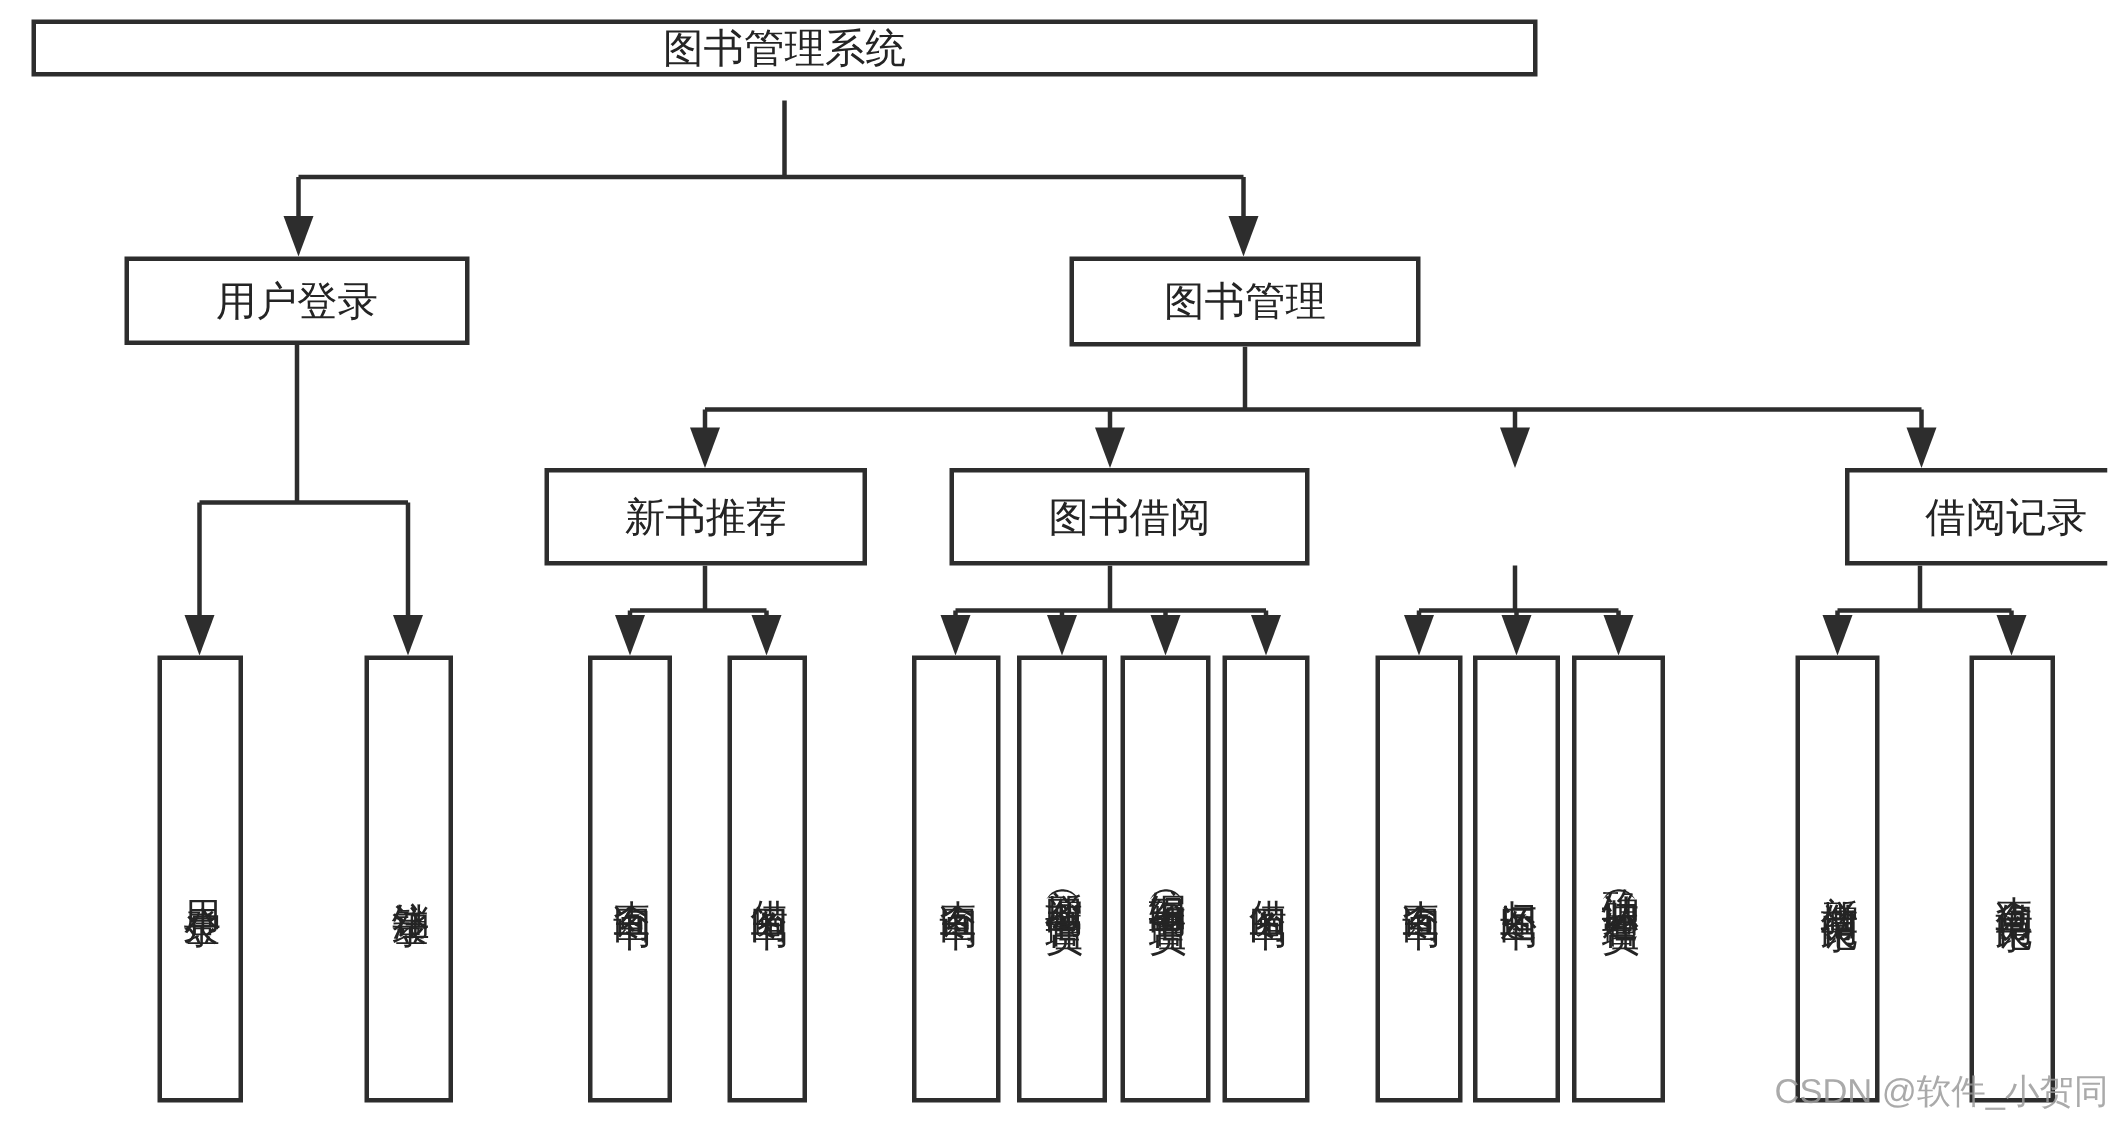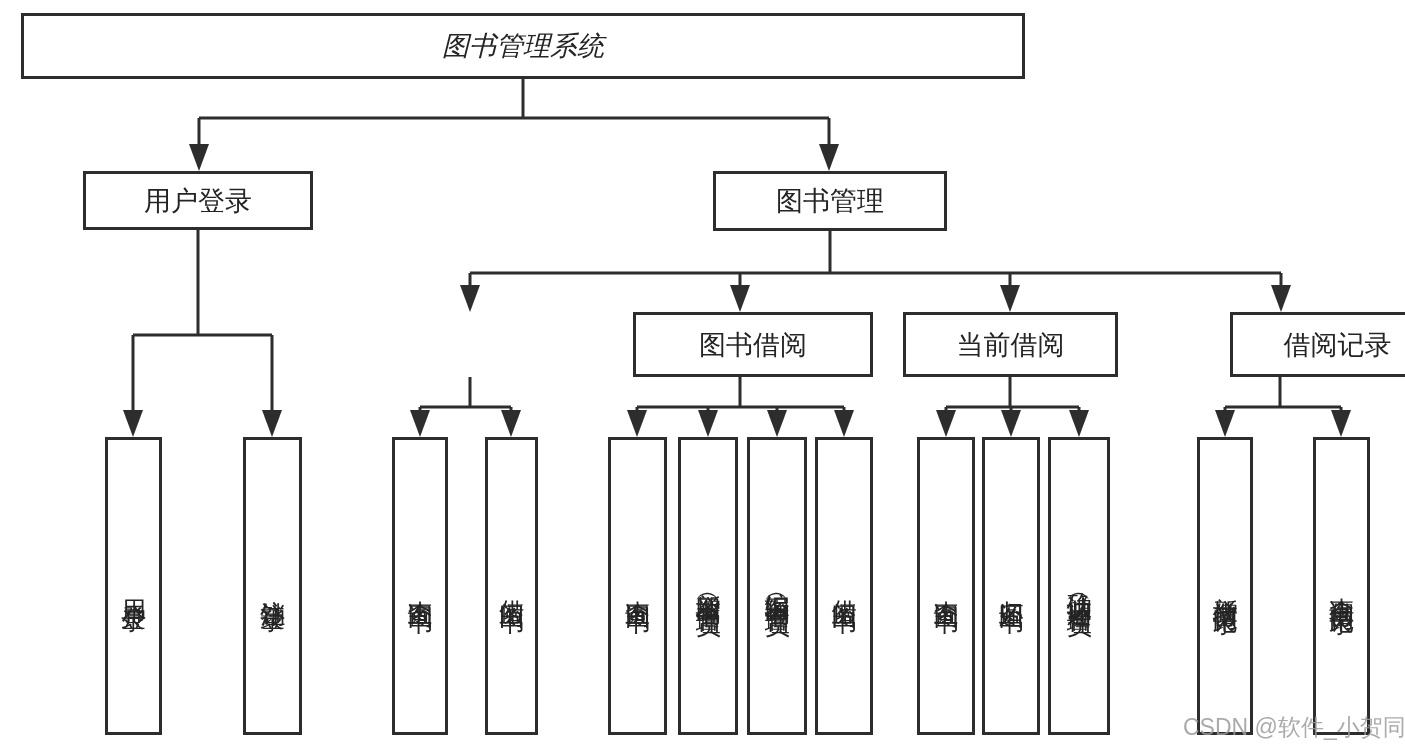--- a/index.html
+++ b/index.html
@@ -90,36 +90,36 @@
       <polygon points="767,410 787,410 777,437"></polygon>
       <polygon points="834,410 854,410 844,437"></polygon>
       <polygon points="936,410 956,410 946,437"></polygon>
       <polygon points="1001,410 1021,410 1011,437"></polygon>
       <polygon points="1069,410 1089,410 1079,437"></polygon>
       <polygon points="1215,410 1235,410 1225,437"></polygon>
       <polygon points="1331,410 1351,410 1341,437"></polygon>
     </g>
   </svg>
 
-  <div class="box" style="left:21px;top:13px;width:1004px;height:66px;font-style:italic;">
+  <div class="box" style="left:21px;top:13px;width:1004px;height:38px;">
     <span class="h-label">图书管理系统</span>
   </div>
 
   <div class="box" style="left:83px;top:171px;width:230px;height:59px;">
     <span class="h-label">用户登录</span>
   </div>
   <div class="box" style="left:713px;top:171px;width:234px;height:60px;text-align:center;">
     <span class="h-label">图书管理</span>
   </div>
 
+  <div class="box" style="left:363px;top:312px;width:215px;height:65px;">
+    <span class="h-label">新书推荐</span>
+  </div>
   <div class="box" style="left:633px;top:312px;width:240px;height:65px;">
     <span class="h-label">图书借阅</span>
-  </div>
-  <div class="box" style="left:903px;top:312px;width:215px;height:65px;">
-    <span class="h-label">当前借阅</span>
   </div>
   <div class="box" style="left:1230px;top:312px;width:215px;height:65px;">
     <span class="h-label">借阅记录</span>
   </div>
 
   <div class="box" style="left:105px;top:437px;width:57px;height:298px;">
     <span class="v-label">用户登录</span>
   </div>
   <div class="box" style="left:243px;top:437px;width:59px;height:298px;">
     <span class="v-label">注销登录</span>

